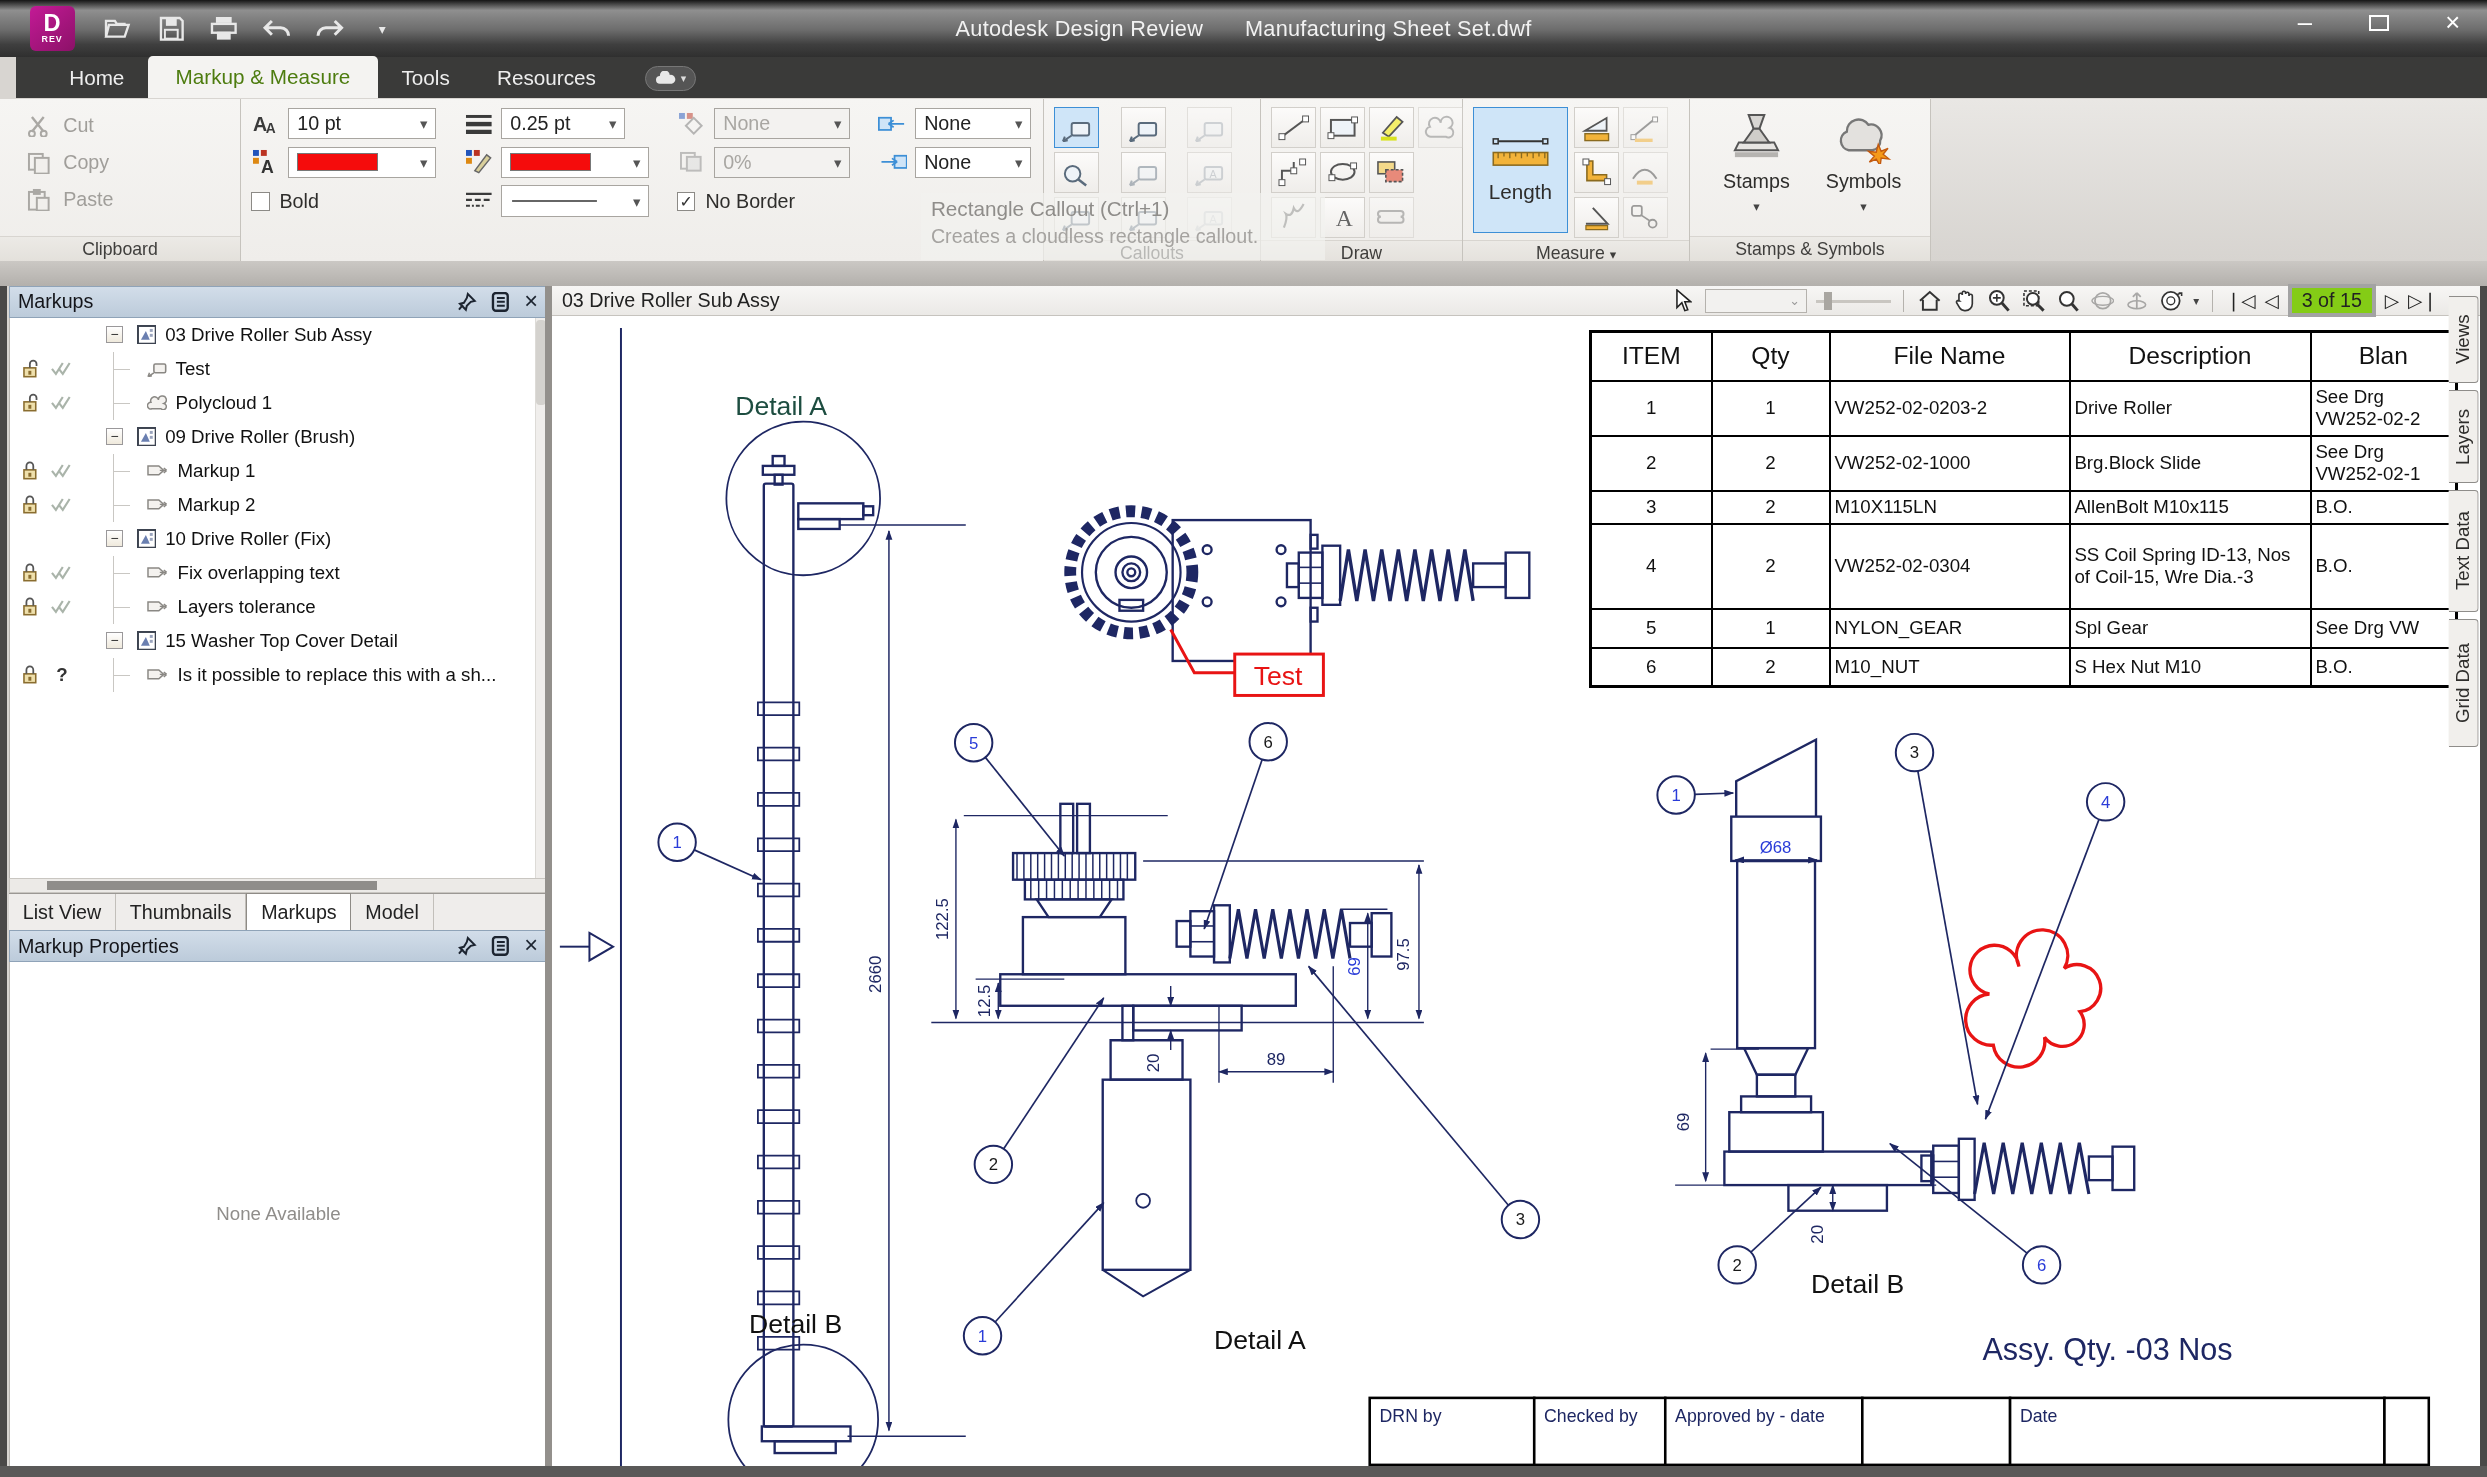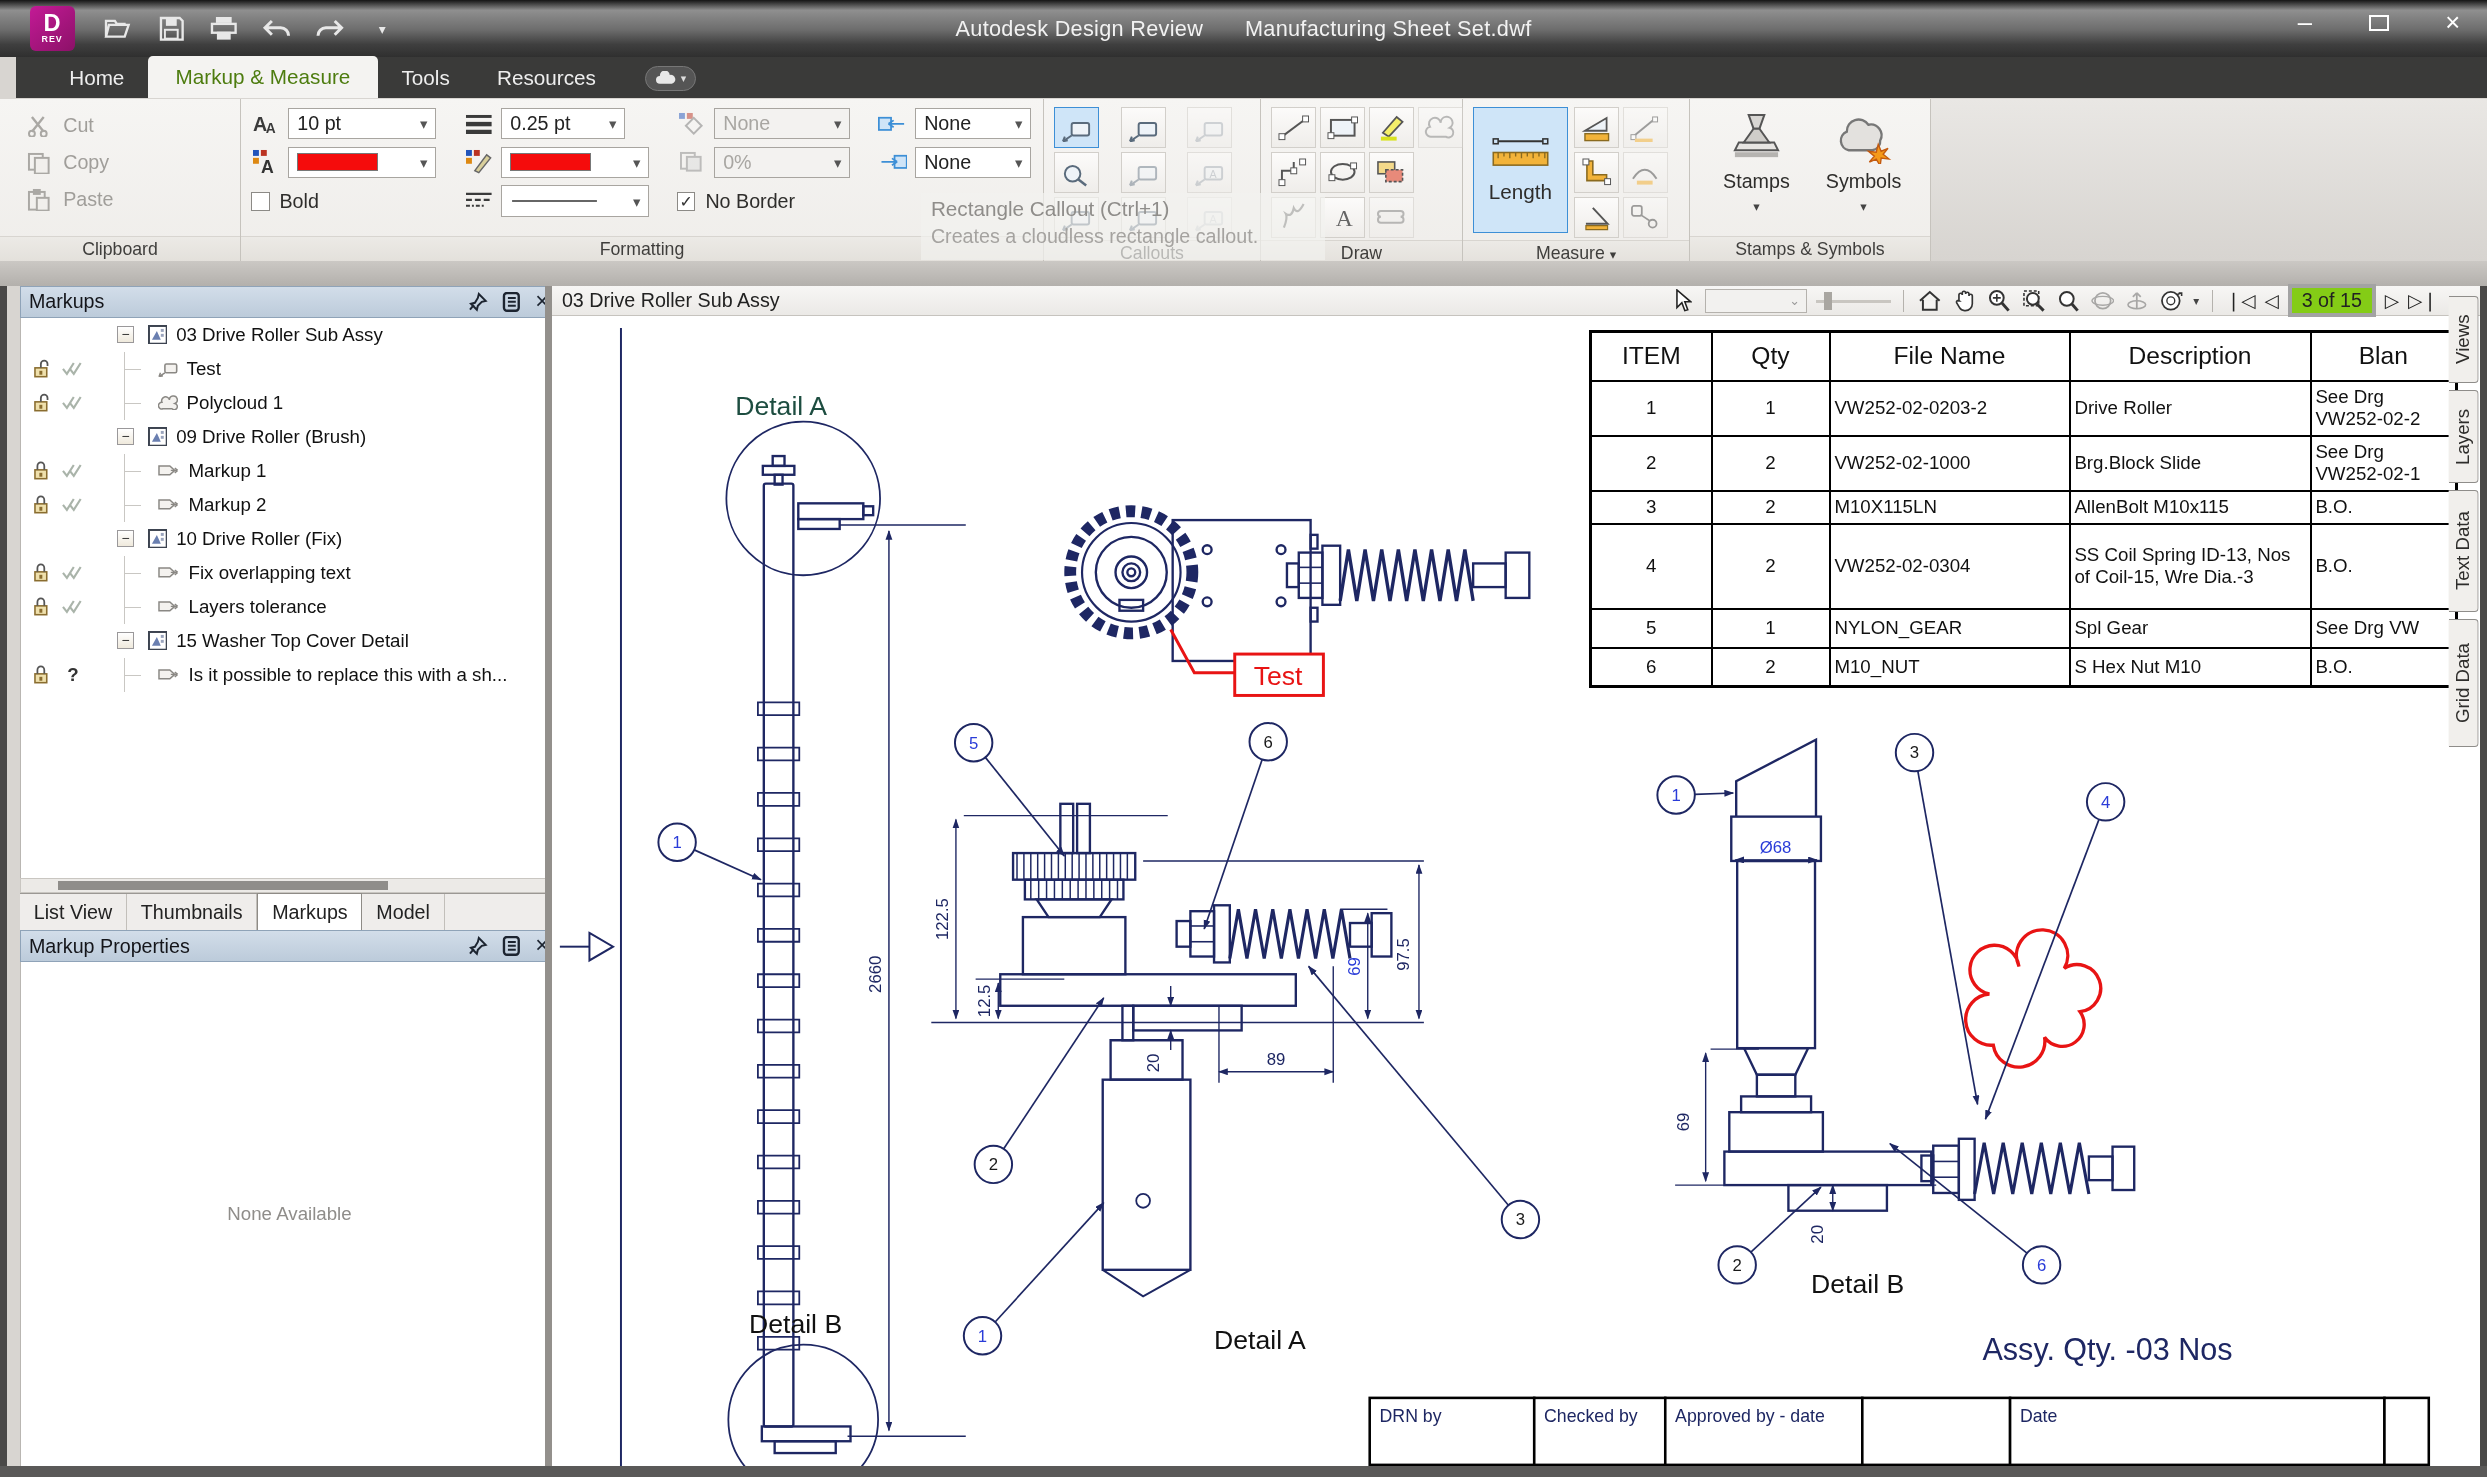--- a/index.html
+++ b/index.html
@@ -60,21 +60,21 @@
   .tooltip .tt1 { font-size:20.7px; font-weight:normal; color:#8f8d8a; }
   .tooltip .tt2 { font-size:19.7px; color:#a5a3a0; margin-top:3.9px; }
 
   .strip { position:absolute; left:0; top:261px; width:2487px; height:24.6px; background:linear-gradient(#cbc8c4,#b3b0ac); }
 
   
   .edge { position:absolute; top:286px; height:1180px; width:6.9px; background:#4a4948; z-index:40; }
   .edge.l { left:0; } .edge.r { right:0; }
   .bottombar { position:absolute; left:0; top:1466px; width:2487px; height:11.8px; background:#5a5958; z-index:40; }
 
-  .leftpanel { position:absolute; left:20px; top:286px; width:538px; height:1180px; background:#fff; display:flex; flex-direction:column; }
+  .leftpanel { position:absolute; left:9px; top:286px; width:538px; height:1180px; background:#fff; display:flex; flex-direction:column; }
   .pheader { height:31.5px; background:linear-gradient(#d2dde9,#bccbda); border:1px solid #8fa3b8; display:flex; align-items:center; padding:0 7.9px; font-size:19.7px; color:#14151a; }
   .pheader .sp { flex:1; }
   .pheader .hic { margin-left:13.8px; color:#1c2430; font-size:19.7px; display:flex; align-items:center; }
   .treewrap { position:relative; height:560px; background:#fff; border-left:1px solid #b9b6b2; overflow:hidden; }
   .vscroll { position:absolute; right:0; top:0; width:11.8px; height:100%; background:#f0eeec; border-left:1px solid #dddbd7; }
   .vthumb { position:absolute; right:1px; top:2px; width:9.9px; height:85px; background:#d4d2ce; border-radius:3.9px; }
   .tree-row { display:flex; align-items:center; height:34px; font-size:18.7px; color:#111; }
   .cell.lock { width:29.6px; display:flex; justify-content:center; margin-left:5.9px; }
   .cell.status { width:33px; display:flex; justify-content:center; font-size:18.7px; font-weight:bold; color:#333; }
   .expander { width:16.7px; height:16.7px; border:1px solid #9a989a; background:linear-gradient(#fff,#efe9dc); margin:0 9.9px 0 27.6px; display:flex; align-items:center; justify-content:center; font-size:13.8px; color:#333; line-height:1; }
@@ -357,21 +357,20 @@
                   </svg>
                 </span>
               <div class="combo" style="width:116px">
                   <span>None</span>
                   <span class="caret">▾</span>
                 </div>
             </div>
           </div>
         </div>
       </div>
-      <div class="rgroup-label">Formatting</div>
     </div>
 
     <div class="rgroup" style="width:217px">
       <div class="rgroup-body">
         <div class="toolgrid" id="callout-grid">
             <div class="toolbtn active">
               <svg width="33" height="29.6" viewBox="0 0 34 30">
     <rect x="12" y="10" width="18" height="13" rx="2" fill="#eef3f8" stroke="#5a6b7c" stroke-width="2"></rect>
                 <path d="M12 23 L3 29 M3 29 l2-5 M3 29 l5-1" stroke="#5a6b7c" stroke-width="2" fill="none"></path>
 

